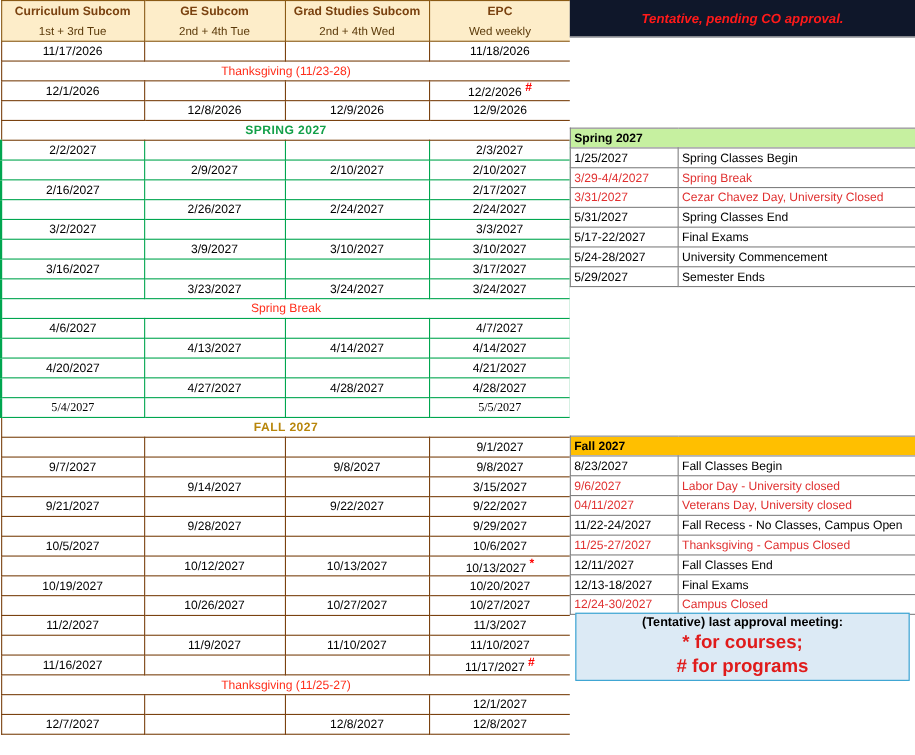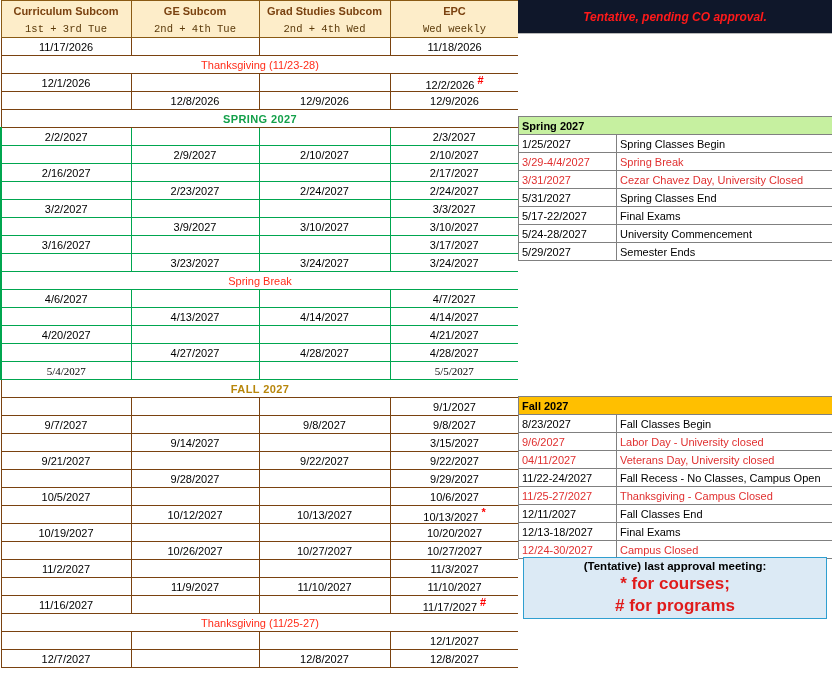--- a/index.html
+++ b/index.html
@@ -64,21 +64,20 @@
     font-weight: normal;
     border: 1px solid #8a5a14;
     border-top: none;
     height: 17px;
     font-size: 10.5px;
   }
   tr.hdr td.h-top { border-bottom: none; }
 
   .thick-under td {
     border-bottom: 3px double #7a4210;
-    font-family: Liberation Mono, monospace;
   }
 
   
   td.note {
     color: #ff2d1a;
     text-align: center;
     font-size: 11px;
   }
   td.season-spring {
     background: #ccf6cf;
@@ -252,21 +251,21 @@
             <td class="edge-r"><span>2/10/2027</span></td>
           </tr>
           <tr class="green">
             <td class="edge-l"><span>2/16/2027</span></td>
             <td><span></span></td>
             <td><span></span></td>
             <td class="edge-r"><span>2/17/2027</span></td>
           </tr>
           <tr class="green">
             <td class="edge-l"><span></span></td>
-            <td><span>2/23/2027</span></td>
+            <td><span>2/26/2027</span></td>
             <td><span>2/24/2027</span></td>
             <td class="edge-r"><span>2/24/2027</span></td>
           </tr>
           <tr class="green">
             <td class="edge-l"><span>3/2/2027</span></td>
             <td><span></span></td>
             <td><span></span></td>
             <td class="edge-r"><span>3/3/2027</span></td>
           </tr>
           <tr class="green">

